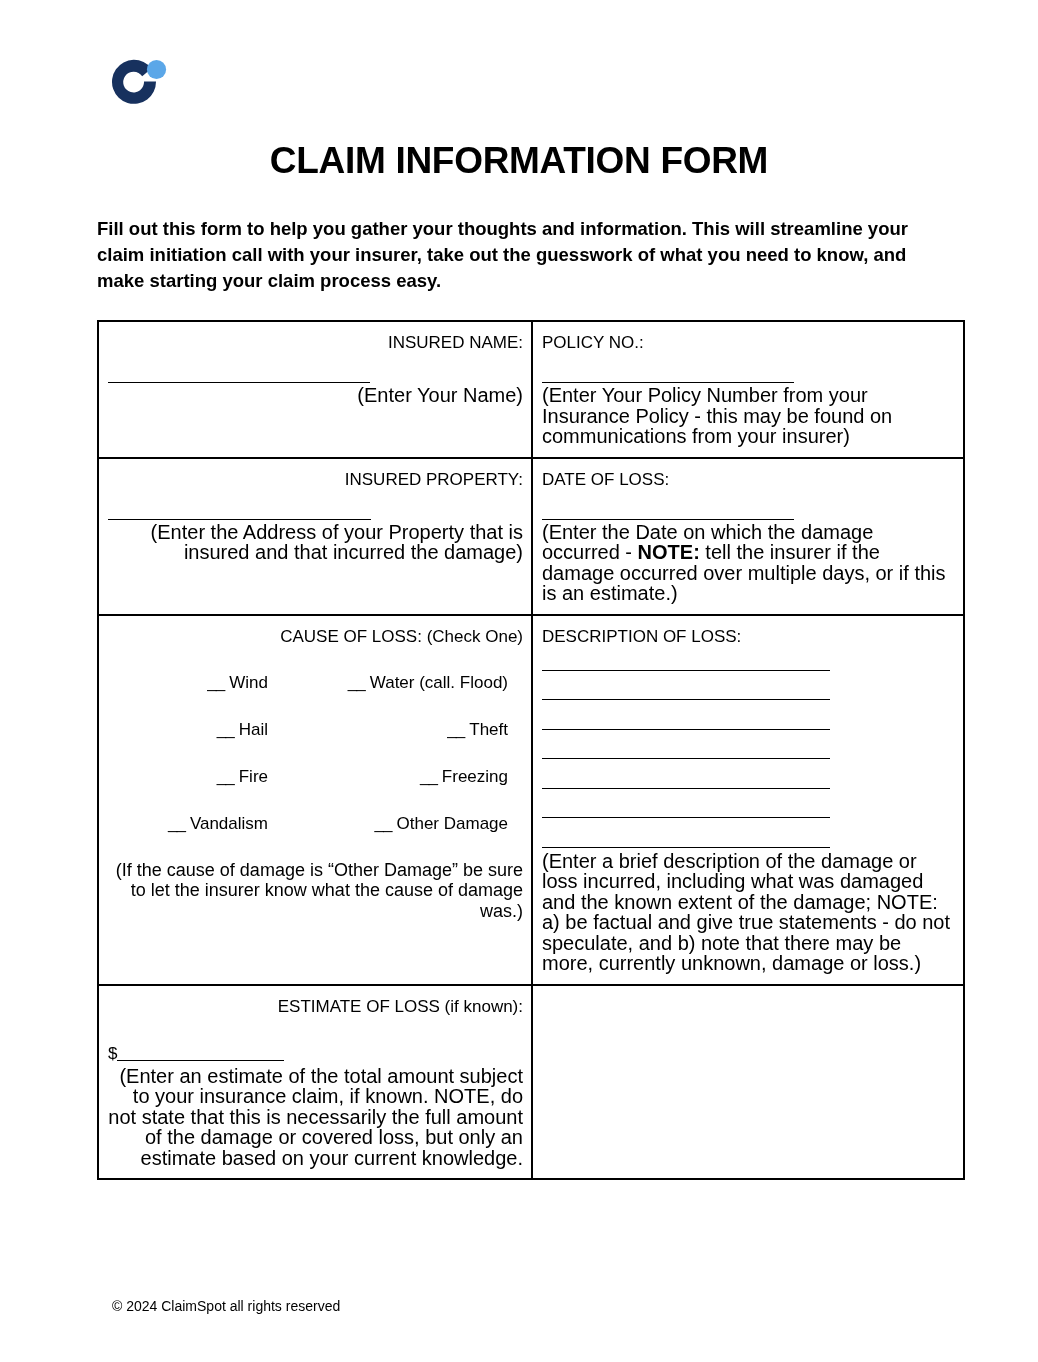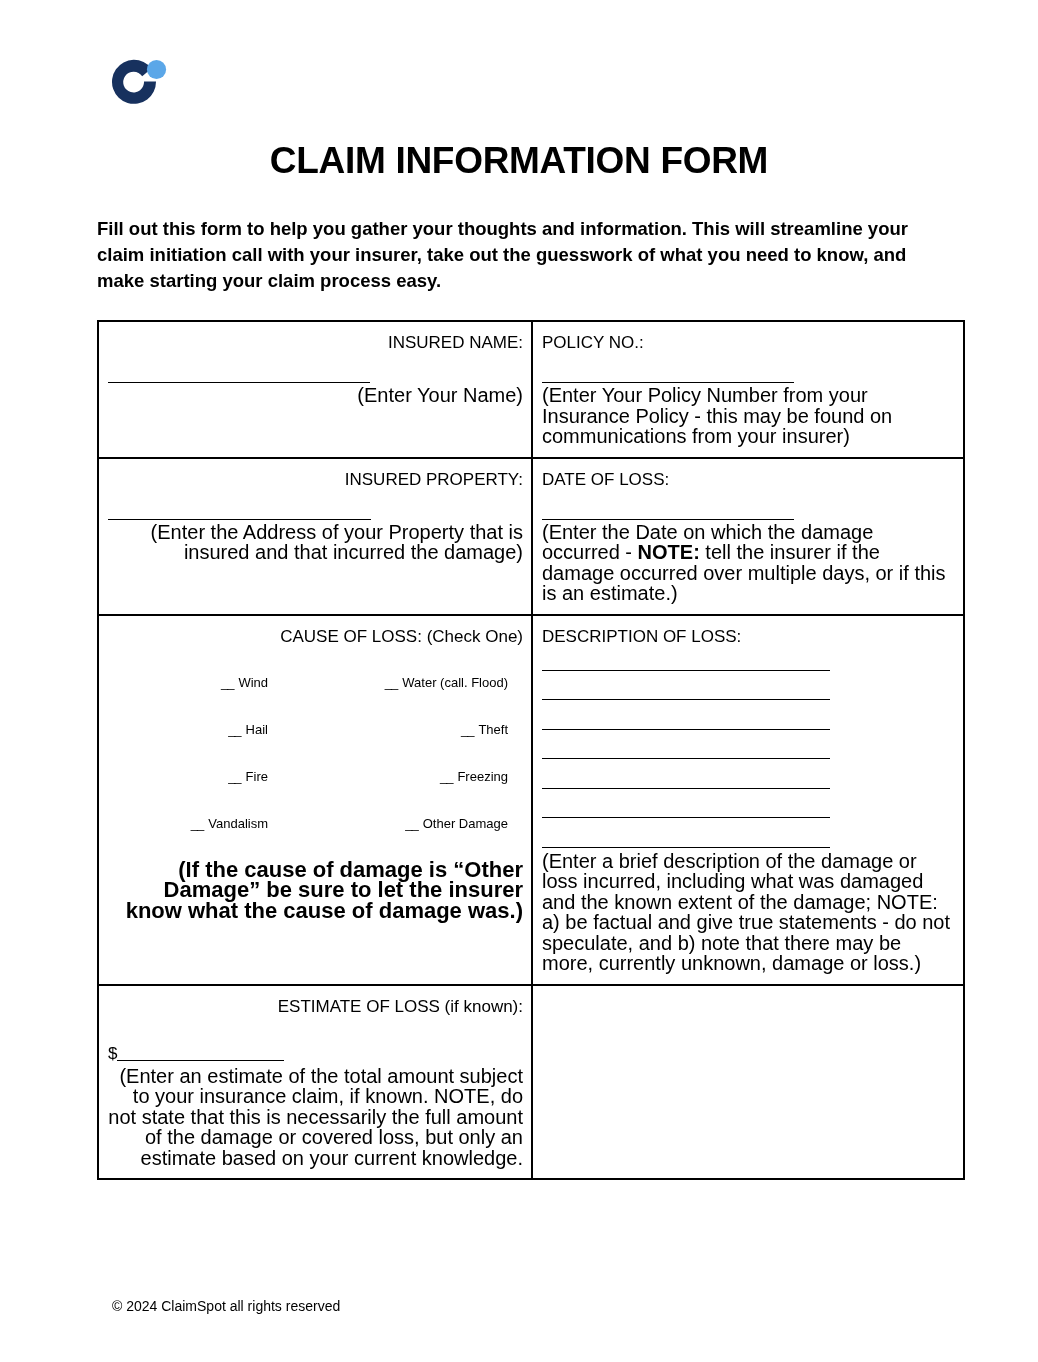--- a/index.html
+++ b/index.html
@@ -102,36 +102,35 @@
 
   
   .cause-grid {
     margin-top: 24px;
   }
   .cause-row {
     display: flex;
     margin-bottom: 26px;
   }
   .cause-item {
-    font-size: 13px;
+    font-size: 17px;
     line-height: 21px;
     white-space: nowrap;
   }
   .cause-item.c1 { width: 160px; }
   .cause-item.c2 { width: 240px; }
   .blank-mark {
     letter-spacing: -1px;
     padding-right: 5px;
   }
 
   .cause-note {
     margin-top: 10px;
-    font-size: 22px;
+    font-size: 18px;
     line-height: 20.5px;
-    font-weight: bold;
   }
 
   
   .desc-lines {
     margin-top: 22px;
   }
   .desc-line {
     width: 288px;
     border-bottom: 1.6px solid #000000;
     height: 0;

